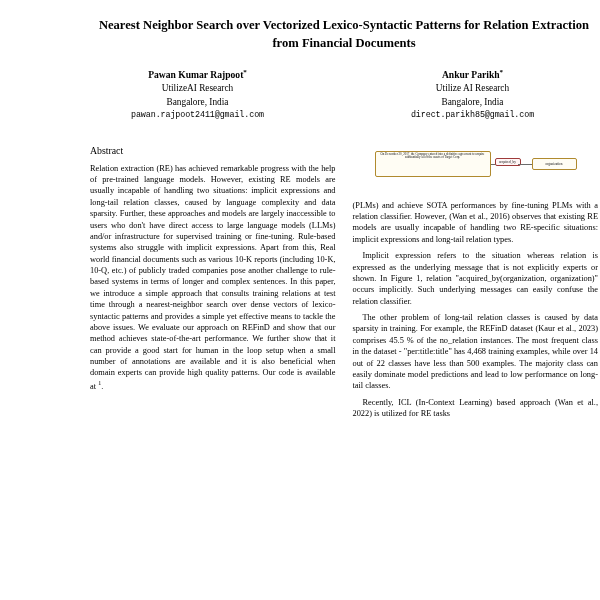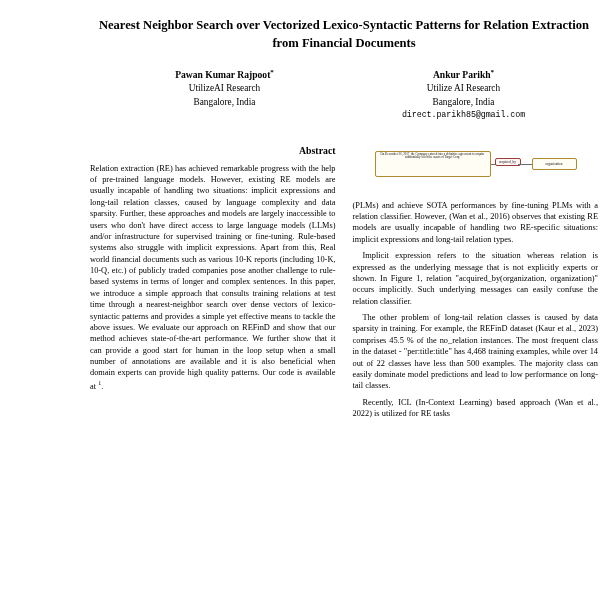--- a/index.html
+++ b/index.html
@@ -24,22 +24,22 @@
   }
   .title {
     text-align: center;
     font-size: 12.6px;
     font-weight: bold;
     line-height: 1.42;
     margin: 0 6px 14px 6px;
   }
   .authors {
     display: flex;
-    justify-content: center;
-    gap: 24px;
+    justify-content: flex-start;
+    gap: 60px;
     margin-bottom: 18px;
   }
   .author {
     text-align: center;
     width: 215px;
   }
   .author-name {
     font-size: 9.6px;
     font-weight: bold;
     line-height: 1.5;
@@ -59,22 +59,22 @@
     letter-spacing: -0.1px;
   }
   .columns {
     display: flex;
     gap: 17px;
   }
   .col {
     width: 246px;
   }
   .section-head {
-    text-align: right;
-    font-weight: bold;
+    text-align: left;
+    font-weight: normal;
     font-size: 9.8px;
     margin: 4px 0 7px 0;
   }
   p.body {
     font-size: 8.35px;
     line-height: 1.365;
     text-align: justify;
     margin: 0 0 5px 0;
     text-indent: 10px;
     hyphens: auto;
@@ -127,20 +127,21 @@
 
 <div class="page">
 
   <div class="title">Nearest Neighbor Search over Vectorized Lexico-Syntactic Patterns for Relation Extraction from Financial Documents</div>
 
   <div class="authors">
     <div class="author">
       <div class="author-name"><span>Pawan Kumar Rajpoot</span><span class="author-star">*</span></div>
       <div class="author-aff">UtilizeAI Research</div>
       <div class="author-aff">Bangalore, India</div>
+      <div class="author-email">pawan.rajpoot2411@gmail.com</div>
     </div>
     <div class="author">
       <div class="author-name"><span>Ankur Parikh</span><span class="author-star">*</span></div>
       <div class="author-aff">Utilize AI Research</div>
       <div class="author-aff">Bangalore, India</div>
       <div class="author-email">direct.parikh85@gmail.com</div>
     </div>
   </div>
 
   <div class="columns">

